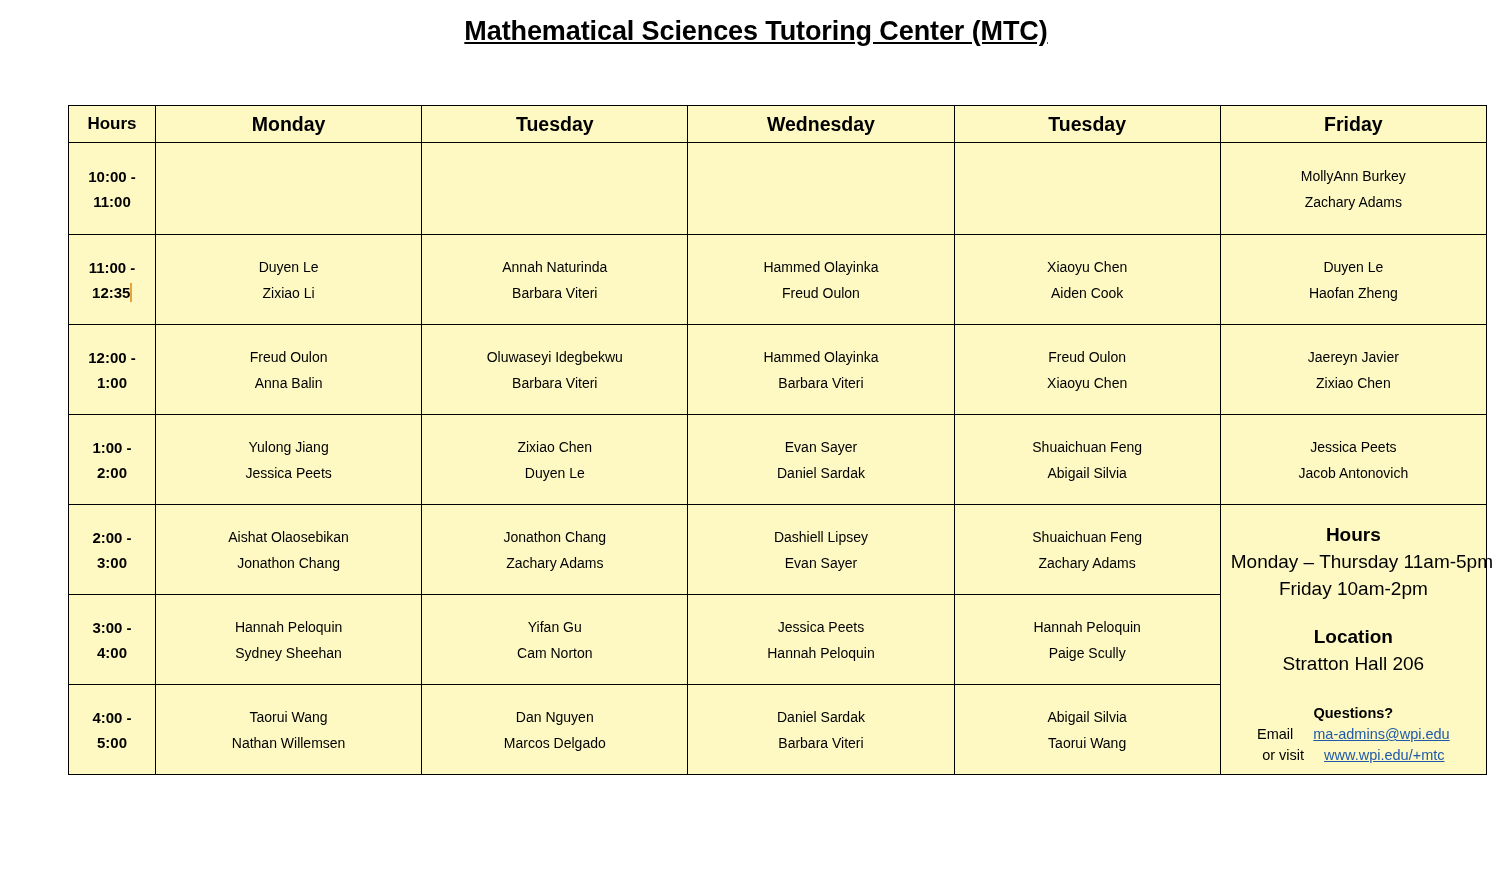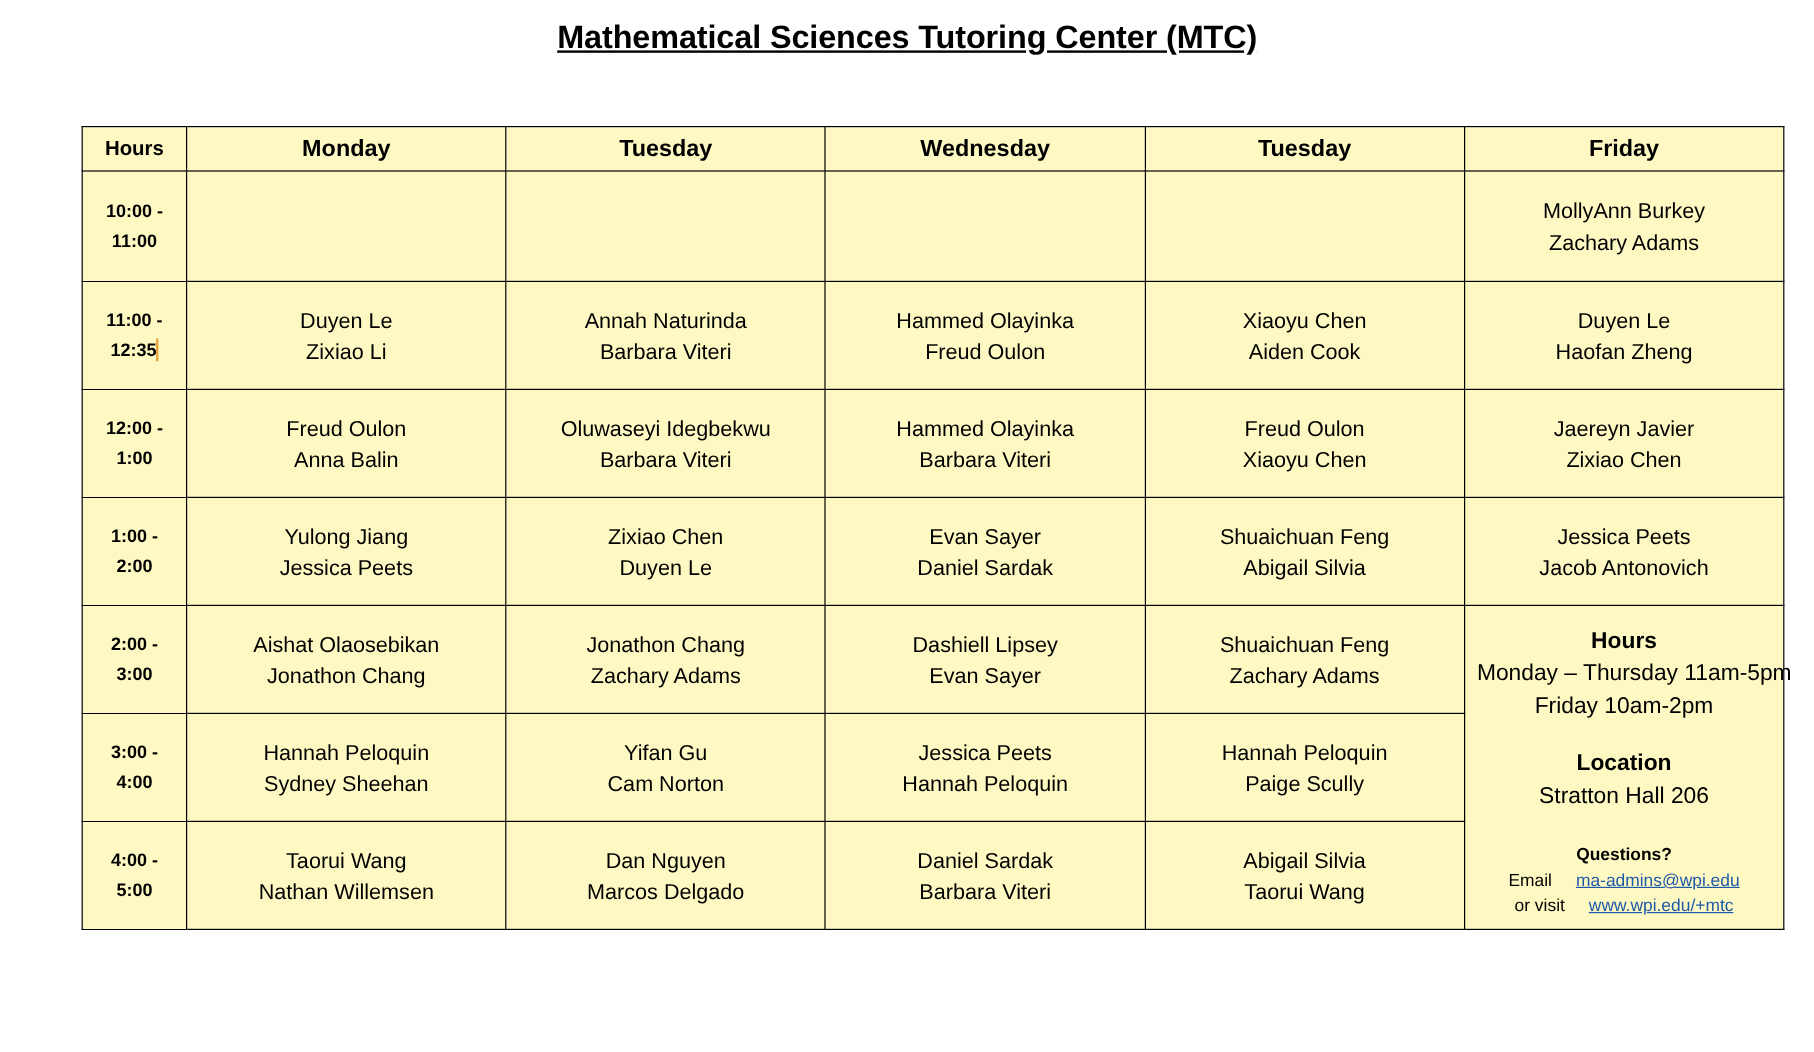--- a/index.html
+++ b/index.html
@@ -88,21 +88,21 @@
   td.time-cell .caret {
     display: inline-block;
     width: 1.5px;
     height: 19px;
     background: #E8A33D;
     vertical-align: -4px;
     margin-left: 0px;
   }
 
   td.tutor-cell {
-    font-size: 18px;
+    font-size: 14px;
     line-height: 26px;
     padding: 0 6px;
   }
   td.tutor-cell .name { display: block; white-space: nowrap; }
 
   td.empty-cell { background: #d0cfd0; }
 
   
   td.info-cell {
     background: #d0cfd0;

